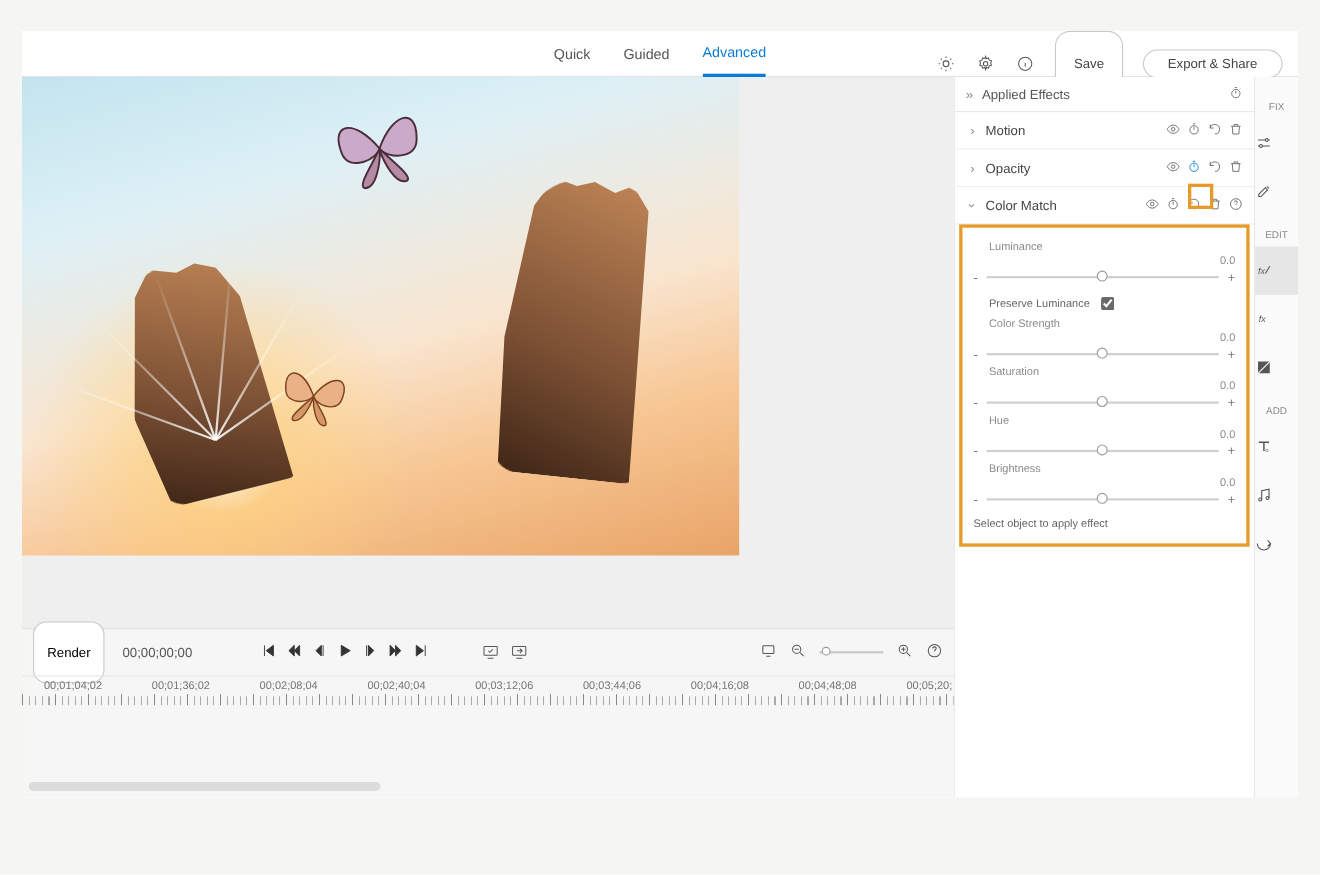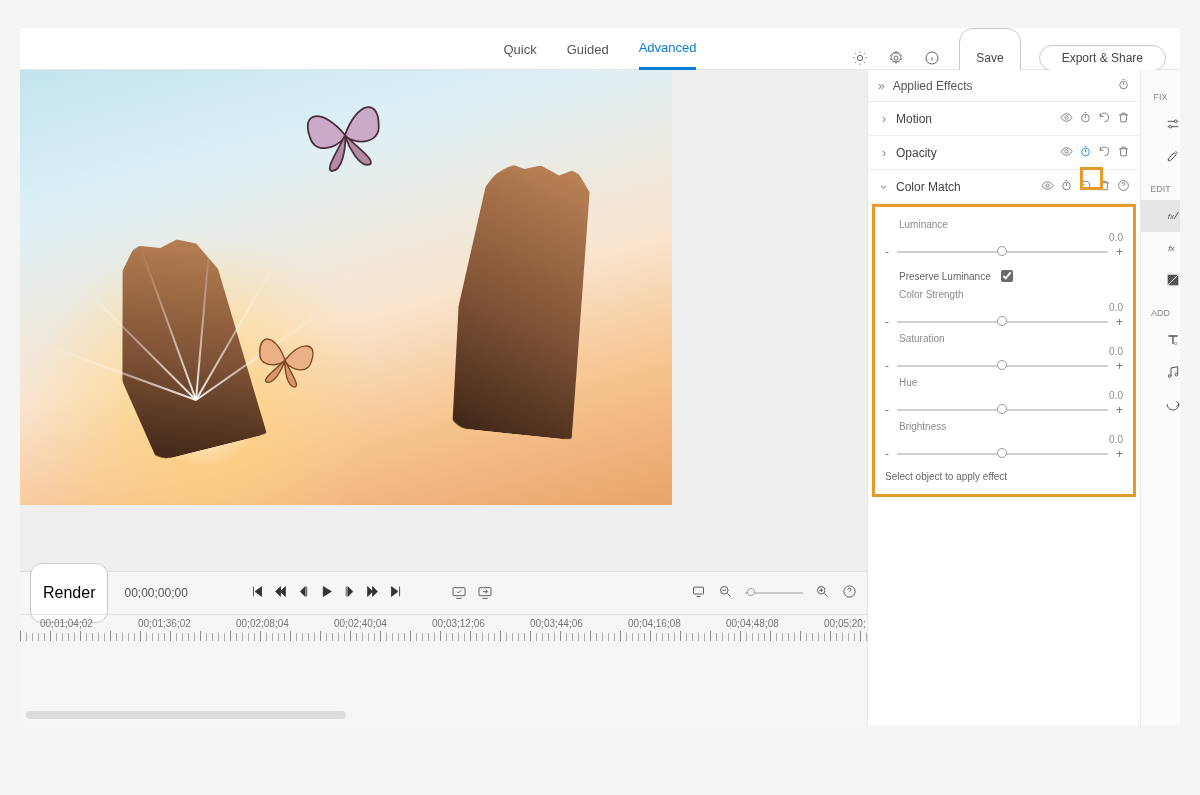--- a/index.html
+++ b/index.html
@@ -27,21 +27,21 @@
 .hand.l{left:95px;bottom:55px;width:150px;height:215px;transform:rotate(-14deg);clip-path:polygon(30% 0,46% 4%,58% 2%,70% 6%,80% 20%,85% 100%,10% 100%,0 60%,18% 10%)}
 .hand.r{left:430px;bottom:70px;width:160px;height:270px;transform:rotate(6deg);clip-path:polygon(25% 0,38% 2%,48% 0,60% 3%,70% 0,80% 8%,85% 100%,10% 100%,6% 55%,15% 10%)}
 .bfly{position:absolute;width:90px;height:70px}
 .bfly svg{width:100%;height:100%}
 .bfly.a{left:280px;top:30px;transform:rotate(-10deg)}
 .bfly.b{left:220px;top:255px;transform:rotate(10deg) scale(.75)}
 .ray{position:absolute;left:175px;bottom:105px;width:2px;height:160px;background:linear-gradient(to top,rgba(255,255,255,.9),rgba(255,255,255,0));transform-origin:bottom center}
 
 .tl{background:#f6f6f6;border-top:1px solid #e0e0e0;height:154px;display:flex;flex-direction:column}
 .tl-controls{height:42px;display:flex;align-items:center;padding:0 10px;gap:8px}
-.render{border:1px solid #c9c9c9;border-radius:12px;padding:20px 12px;font-size:16px;background:#fff;cursor:pointer}
+.render{border:1px solid #c9c9c9;border-radius:12px;padding:20px 12px;font-size:12px;background:#fff;cursor:pointer}
 .tc{font-size:12px;color:#555;margin-left:8px}
 .play-group{display:flex;align-items:center;gap:10px;margin-left:55px}
 .play-group svg{width:13px;height:13px;fill:#333;stroke:#333;cursor:pointer}
 .tl-right{margin-left:auto;display:flex;align-items:center;gap:12px}
 .tl-right svg{width:15px;height:15px;stroke:#555;fill:none;stroke-width:1.5;cursor:pointer}
 .zoom-track{width:58px;height:2px;background:#c9c9c9;position:relative}
 .zoom-track .dot{width:8px;height:8px;border-radius:50%;background:#fff;border:1px solid #999;position:absolute;top:-4px;left:2px}
 .scale{height:28px;position:relative;border-top:1px solid #e4e4e4}
 .scale .lbl{position:absolute;top:3px;font-size:10px;color:#757575}
 .ticks{position:absolute;left:0;right:0;top:18px;height:8px;
@@ -69,21 +69,21 @@
 .chk input{accent-color:#6a6a6a;width:12px;height:12px}
 .apply-lbl{font-size:10px;color:#666;margin-top:10px}
 .drawrow{display:flex;align-items:center;gap:0;margin-top:6px;border:1px solid #d5d5d5;border-radius:3px;height:30px}
 .drawrow .seg{display:flex;align-items:center;justify-content:center;height:100%;border-right:1px solid #d5d5d5;padding:0 10px;font-size:12px;color:#555;cursor:pointer}
 .drawrow .seg:last-child{border-right:none;margin-left:auto}
 .drawrow svg{width:13px;height:13px;stroke:#666;fill:none;stroke-width:1.5}
 .hl-trash{position:absolute;top:-40px;right:30px;width:23px;height:23px;border:3px solid #e59a2a}
 
 .rail{width:40px;border-left:1px solid #e8e8e8;display:flex;flex-direction:column;align-items:center;padding-top:10px;gap:0;background:#fbfbfb}
 .rail .sec{font-size:9px;color:#888;margin:12px 0 6px}
-.rail .ri{width:40px;height:32px;display:flex;align-items:center;justify-content:flex-end;cursor:pointer}
+.rail .ri{width:40px;height:44px;display:flex;align-items:center;justify-content:flex-start;cursor:pointer}
 .rail .ri.active{background:#e6e6e6}
 .rail .ri svg{width:16px;height:16px;stroke:#555;fill:none;stroke-width:1.5}
 </style>
 </head>
 <body>
 
 <div class="page">
 <div class="app">
 
   <div class="topbar">

